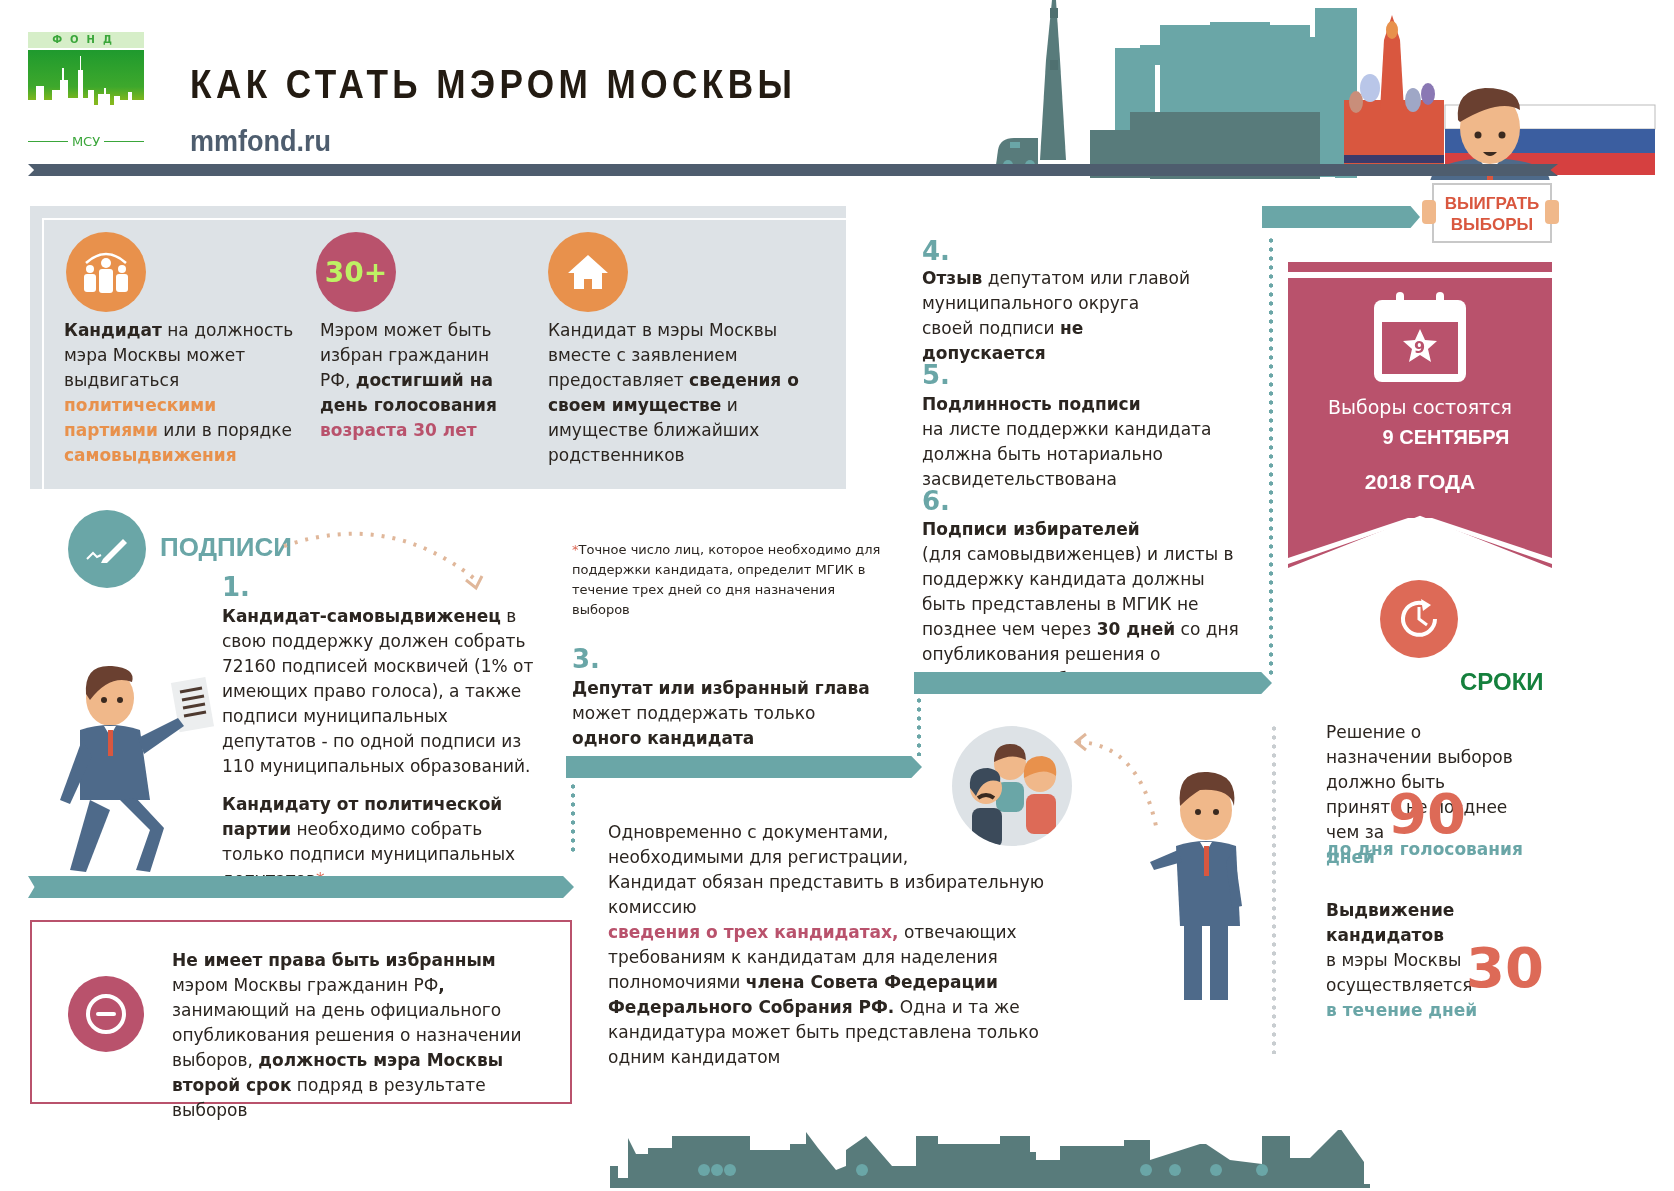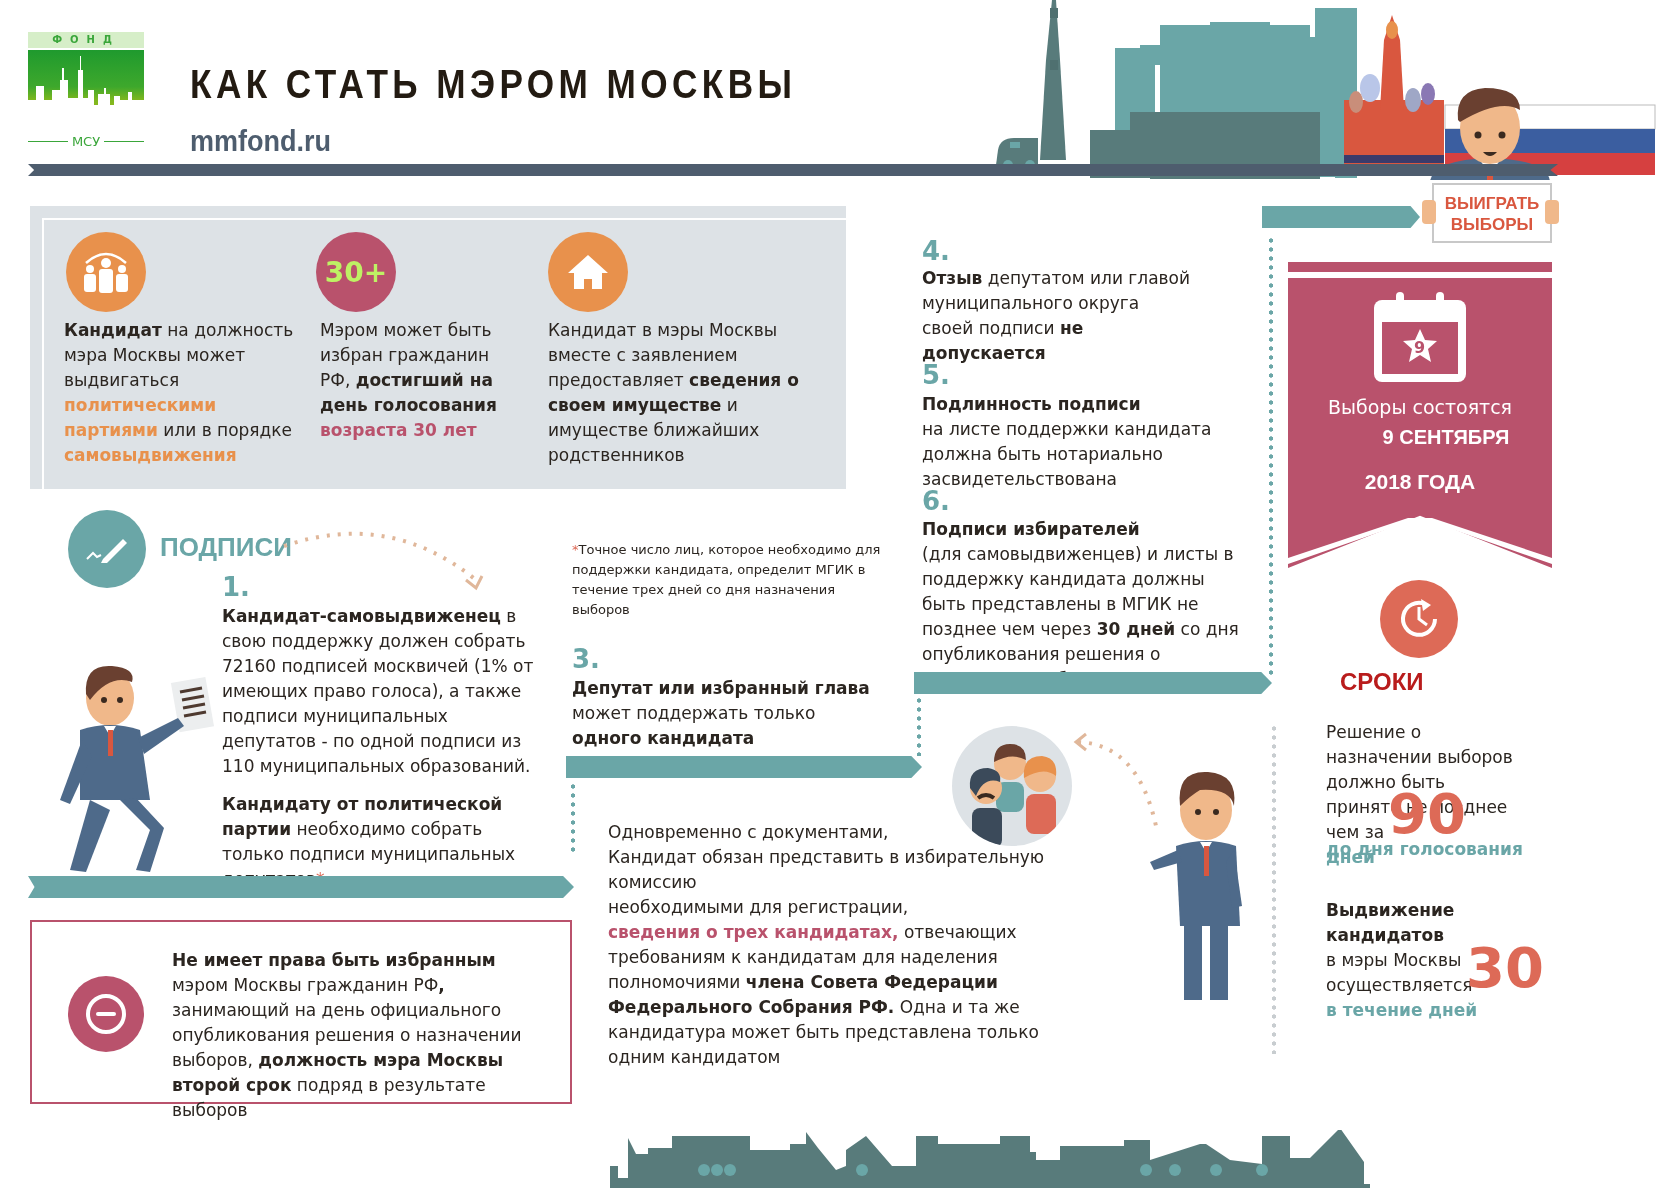--- a/index.html
+++ b/index.html
@@ -234,22 +234,22 @@
   <polygon points="60,76 66,86 72,76" fill="#fff"></polygon>
     <rect x="64" y="80" width="5" height="30" fill="#d9573f"></rect>
   <path d="M38 84 L10 96 L14 104 L42 96 Z" fill="#4e6a8a"></path>
   <path d="M94 84 L102 140 L92 142 L86 96 Z" fill="#4e6a8a"></path>
   <rect x="44" y="158" width="18" height="76" fill="#4e6a8a"></rect>
     <rect x="70" y="158" width="18" height="76" fill="#4e6a8a"></rect>
 </svg>
 
 <div class="abs txt" style="left:608px;top:820px;width:480px;">
   <div>Одновременно с документами,</div>
+  <div>необходимыми для регистрации,</div>
   <div>Кандидат обязан представить в избирательную комиссию</div>
-  <div>необходимыми для регистрации,</div>
   <span class="pink">сведения о трех кандидатах,</span><span> отвечающих требованиям к кандидатам для наделения полномочиями </span><span class="b">члена Совета Федерации Федерального Собрания РФ.</span><span> Одна и та же кандидатура может быть представлена только одним кандидатом</span>
 </div>
 
 <div class="abs" style="left:30px;top:920px;width:542px;height:184px;border:2px solid #b9526c;"></div>
 <div class="circle" style="left:68px;top:976px;width:76px;height:76px;background:#b9526c;">
   <svg width="44" height="44" viewBox="0 0 44 44">
       <circle cx="22" cy="22" r="18" stroke="#fff" stroke-width="4" fill="none"></circle>
       <rect x="12" y="20" width="20" height="4" rx="2" fill="#fff"></rect>
     </svg>
 </div>
@@ -275,21 +275,21 @@
 <div class="abs" style="left:1288px;top:426px;width:316px;text-align:center;color:#fff;font-size:20px;font-weight:bold;font-family:'Liberation Sans',sans-serif;">9 СЕНТЯБРЯ</div>
 <div class="abs" style="left:1288px;top:470px;width:264px;text-align:center;color:#fff;font-size:21px;font-weight:bold;font-family:'Liberation Sans',sans-serif;">2018 ГОДА</div>
 
 <div class="circle" style="left:1380px;top:580px;width:78px;height:78px;background:#dd6a57;">
   <svg width="48" height="48" viewBox="0 0 48 48">
     <path d="M40 24 A16 16 0 1 1 30 9" stroke="#fff" stroke-width="4" fill="none"></path>
     <polygon points="26,4 36,10 28,16" fill="#fff"></polygon>
     <path d="M24 12 V24 L32 30" stroke="#fff" stroke-width="3" fill="none"></path>
   </svg>
 </div>
-<div class="abs" style="left:1340px;top:668px;width:78px;text-align:center;font-size:24px;font-weight:bold;color:#b91c1c;font-family:'Liberation Sans',sans-serif;">СРОКИ</div>
+<div class="abs" style="left:1460px;top:668px;width:78px;text-align:center;font-size:24px;font-weight:bold;color:#15803d;font-family:'Liberation Sans',sans-serif;">СРОКИ</div>
 <div class="dots-v grey" style="left:1272px;top:724px;height:330px;"></div>
 
 <div class="abs txt" style="left:1326px;top:720px;width:190px;">
   <span>Решение о назначении выборов должно быть принято не позднее чем за</span><br><span class="teal">дней</span>
 </div>
 <div class="abs" style="left:1388px;top:784px;font-size:56px;font-weight:bold;color:#dd6a57;line-height:60px;">90</div>
 <div class="abs teal" style="left:1326px;top:839px;font-size:17px;">до дня голосования</div>
 
 <div class="abs txt" style="left:1326px;top:898px;width:220px;">
   <div class="b">Выдвижение кандидатов</div>

